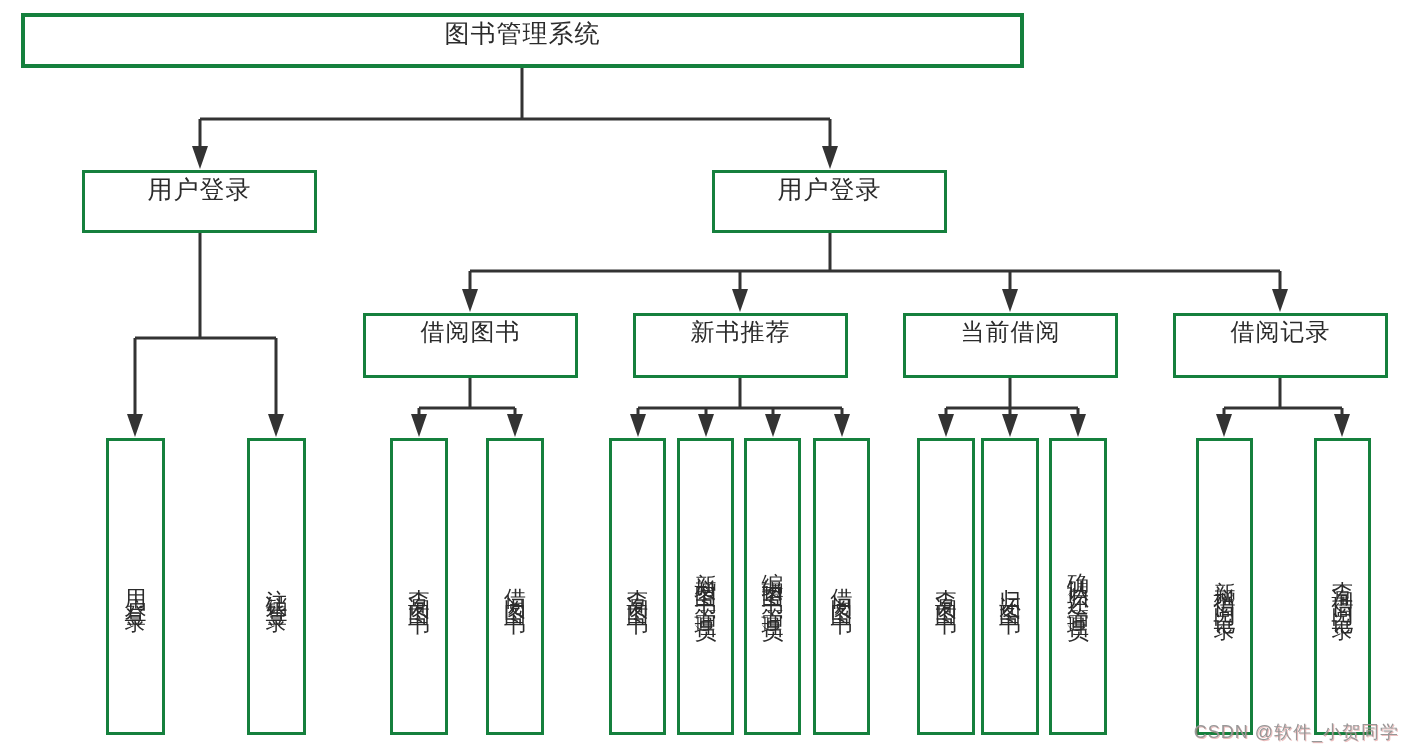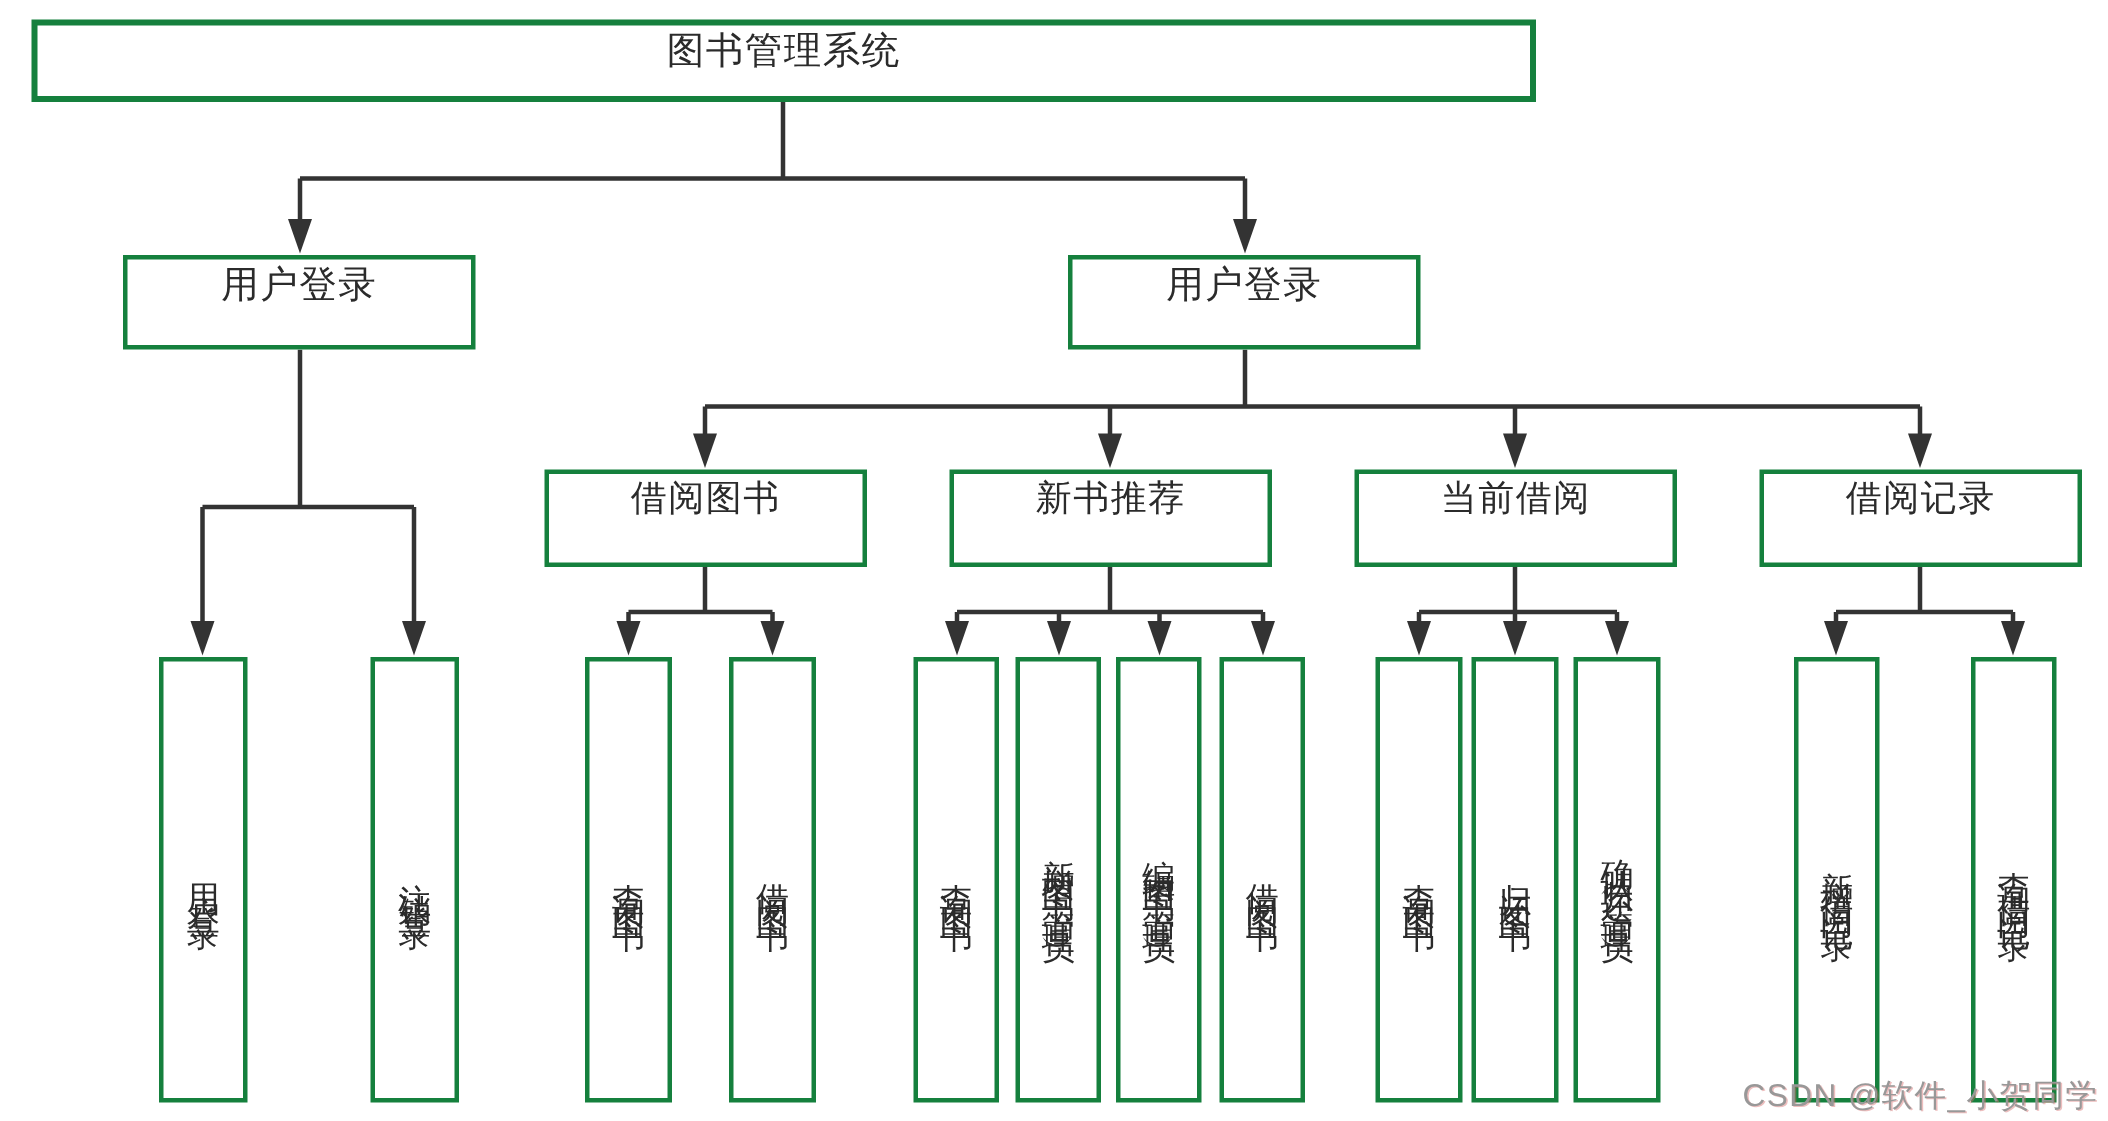--- a/index.html
+++ b/index.html
@@ -63,21 +63,21 @@
     color: #2b2b2b;
     white-space: nowrap;
   }
   .leaf.long .vtext {
     letter-spacing: 7px;
   }
   #watermark {
     position: absolute;
     right: 6px;
     bottom: 3px;
-    font-size: 21px;
+    font-size: 18px;
     color: #989898;
     text-shadow: 1px 1px 0 rgba(216, 110, 110, 0.45);
     letter-spacing: 1px;
     white-space: nowrap;
   }
 </style>
 </head>
 <body>
 
 <div id="canvas">

